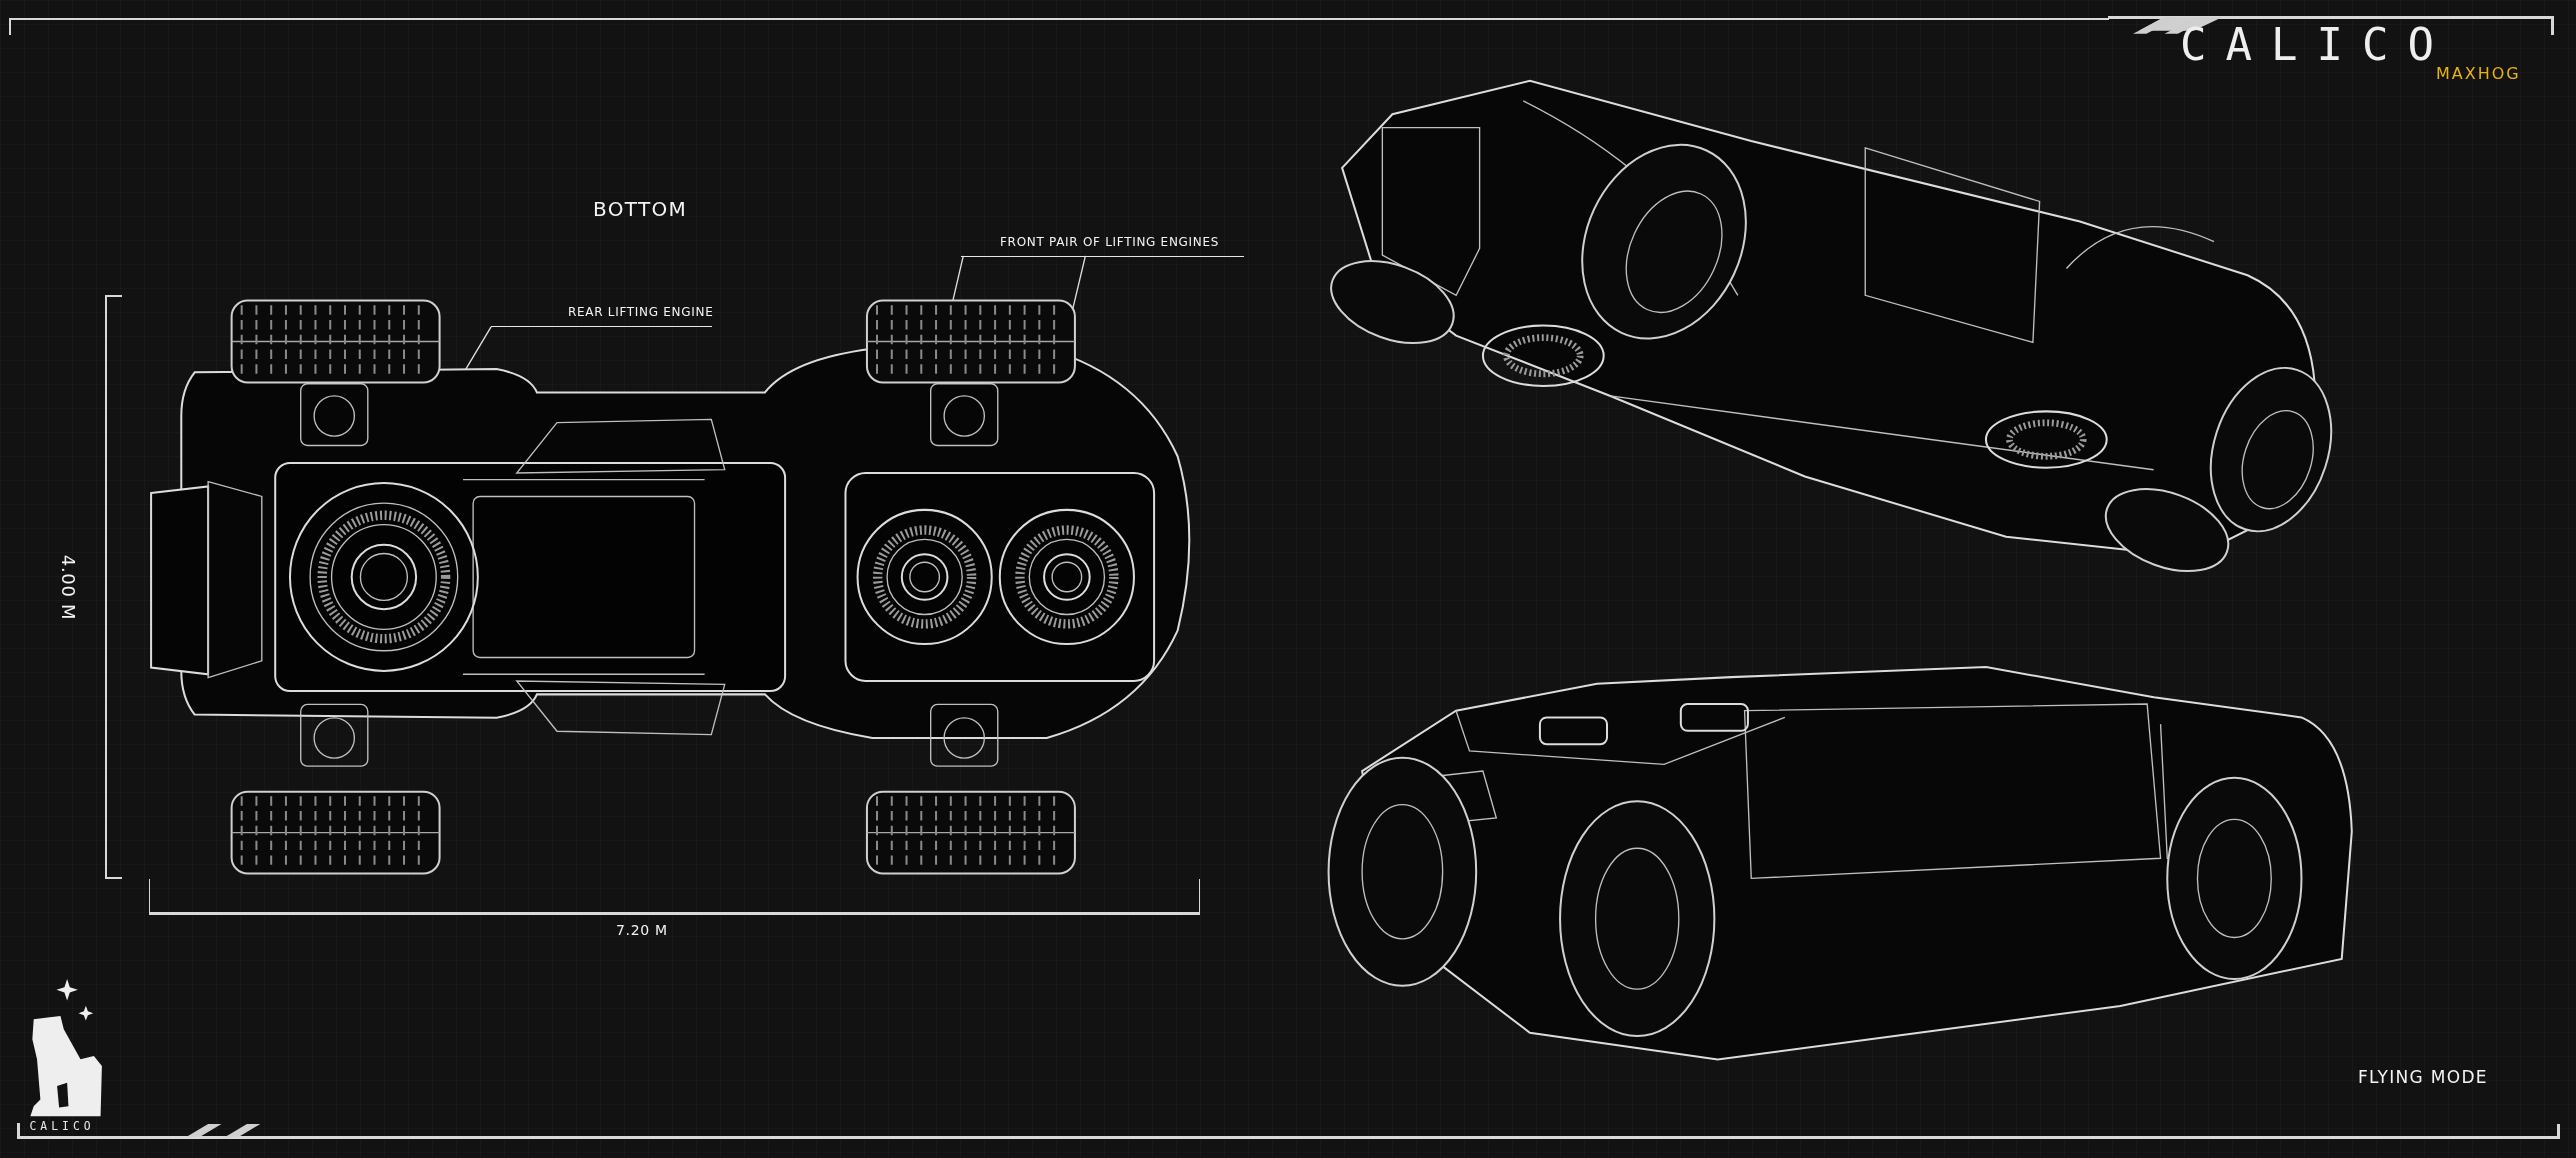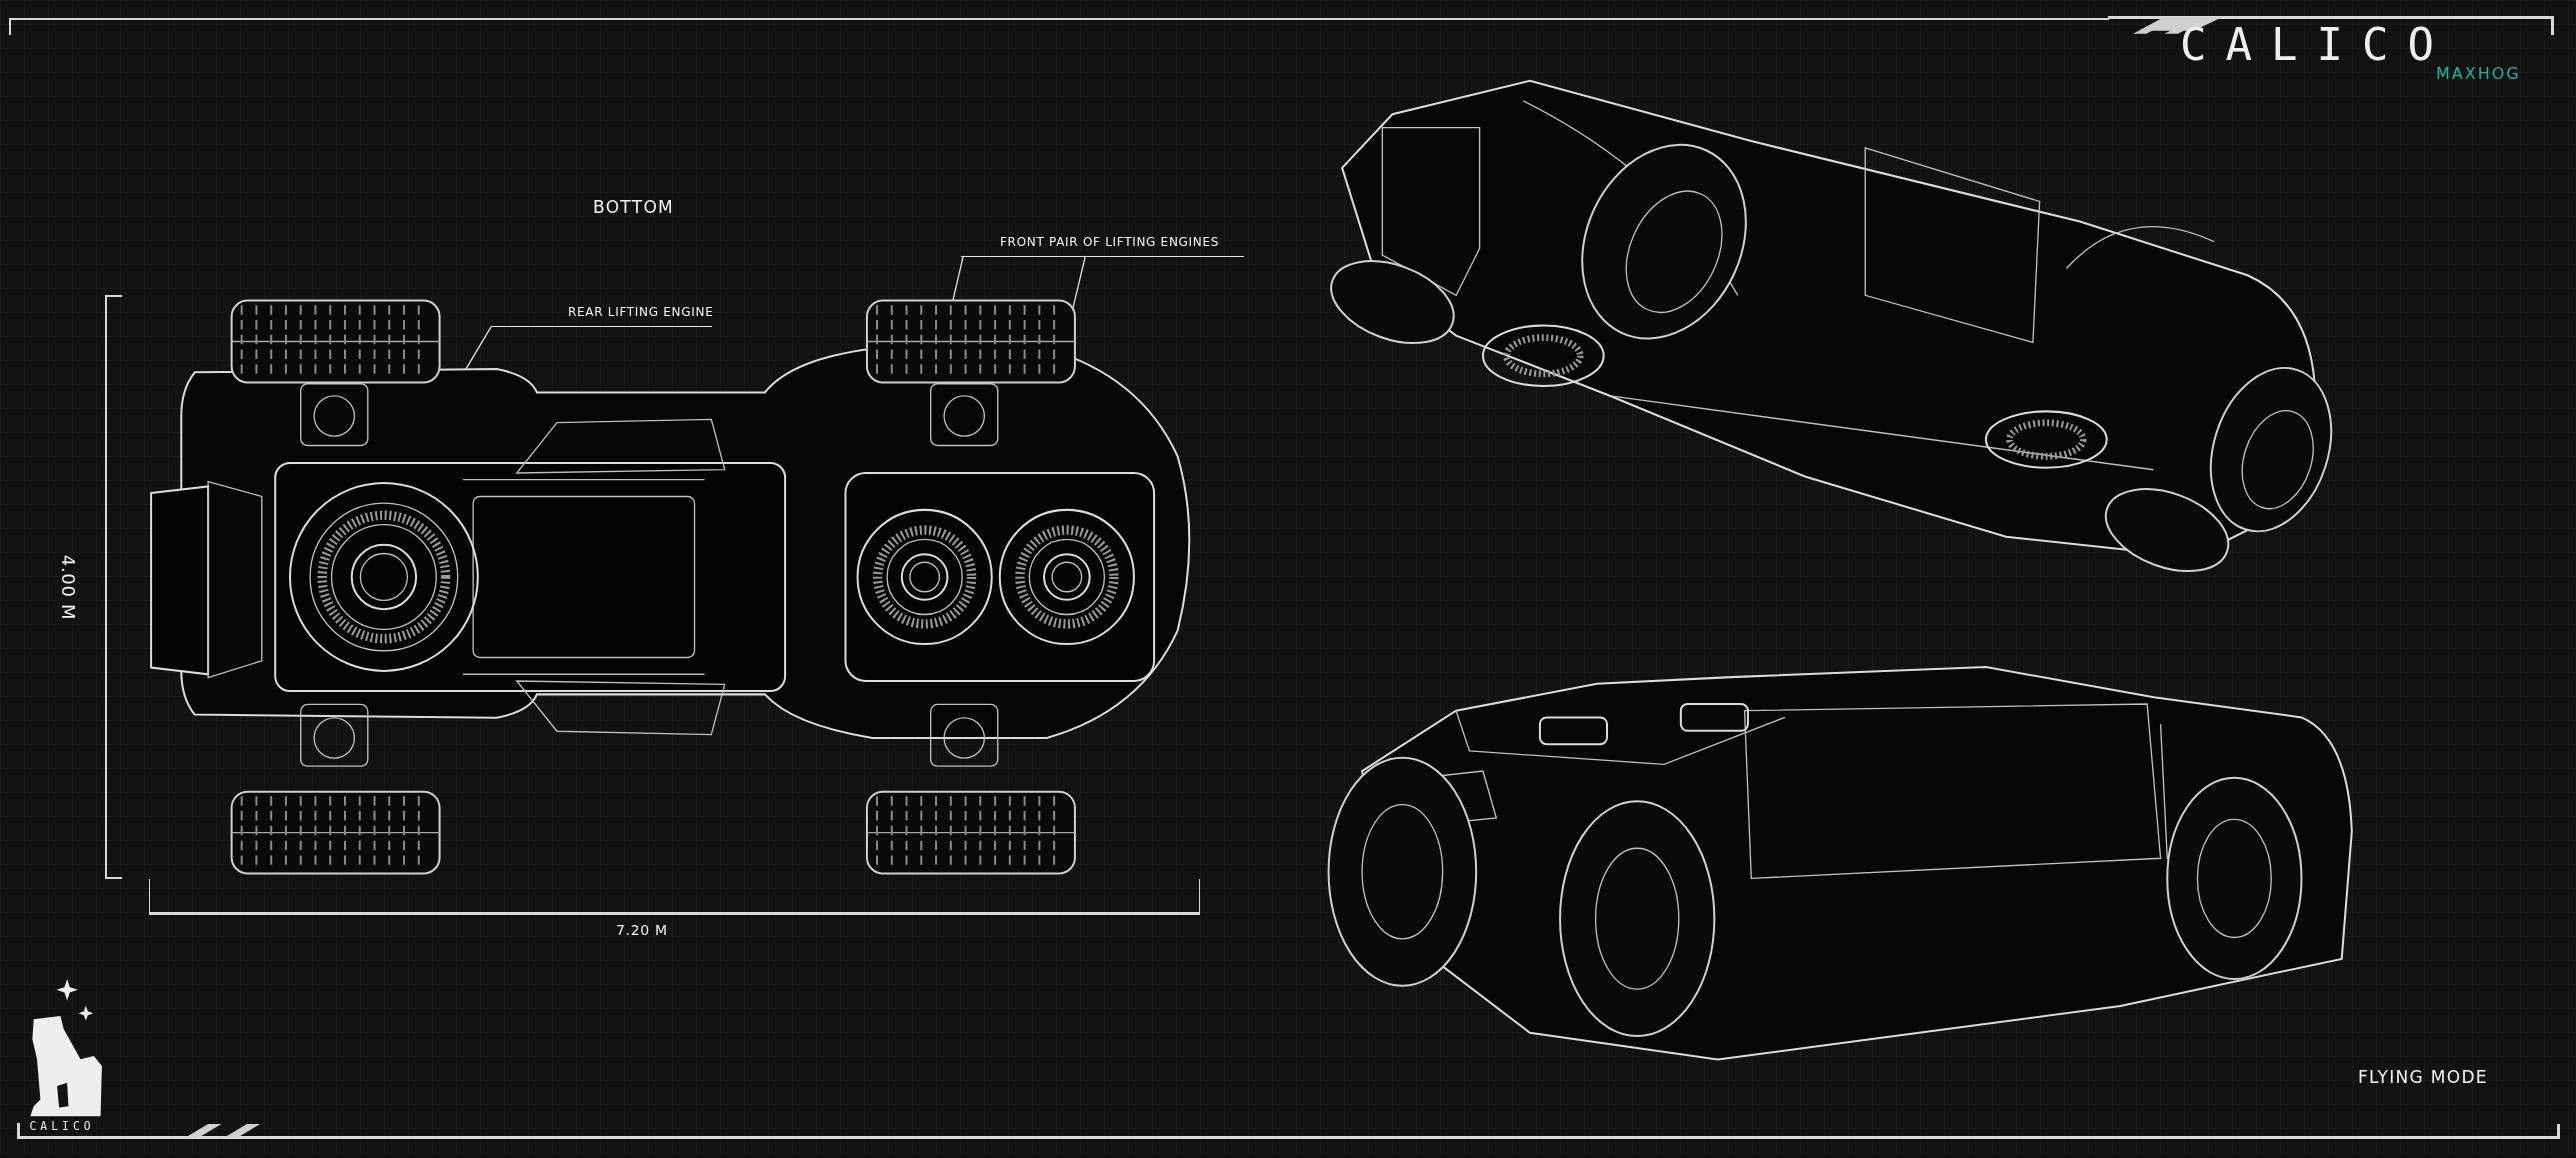--- a/index.html
+++ b/index.html
@@ -45,23 +45,23 @@
   <div class="line" style="left:17px; top:1136px; width:2542px; height:2.7px;"></div>
   <div class="line" style="left:17px; top:1123px; width:2.7px; height:14.8px;"></div>
   <div class="line" style="left:2557px; top:1124px; width:2.7px; height:14.8px;"></div>
   <svg style="left:181px; top:1124px;" width="81" height="13.4" viewBox="0 0 120 20">
     <polygon points="40,0 60,0 28,19 8,19" fill="#cfcfcf"></polygon>
     <polygon points="98,0 118,0 86,19 66,19" fill="#cfcfcf"></polygon>
   </svg>
 </div>
 
 <div class="label" style="left:2180px; top:19px; font-size:44px; font-weight:300; letter-spacing:19px; color:#eeeeee; font-family:'DejaVu Sans Mono', monospace;">CALICO</div>
-<div class="label" style="left:2436px; top:64px; font-size:16px; letter-spacing:2px; color:#14b8a6;">MAXHOG</div>
-
-<div class="label" style="left:593px; top:197px; font-size:17px; letter-spacing:1.3px;">BOTTOM</div>
+<div class="label" style="left:2436px; top:64px; font-size:16px; letter-spacing:2px; color:#eab308;">MAXHOG</div>
+
+<div class="label" style="left:593px; top:197px; font-size:20px; letter-spacing:1.3px;">BOTTOM</div>
 
 <div class="label" style="left:1000px; top:235px; font-size:12px; letter-spacing:0.7px;text-align:center;">FRONT PAIR OF LIFTING ENGINES</div>
 <div class="line thin" style="left:961px; top:256px; width:283px; height:1.3px;"></div>
 
 <div class="label" style="left:568px; top:305px; font-size:12px; letter-spacing:0.7px;">REAR LIFTING ENGINE</div>
 <div class="line thin" style="left:491px; top:326px; width:221px; height:1.3px;"></div>
 
 <svg style="left:0; top:0;" width="2576" height="1159" viewBox="0 0 3840 1727">
   <line x1="732" y1="487" x2="545" y2="800" stroke="#e0e0e0" stroke-width="2"></line>
   <line x1="1436" y1="381" x2="1335" y2="813" stroke="#e0e0e0" stroke-width="2"></line>

